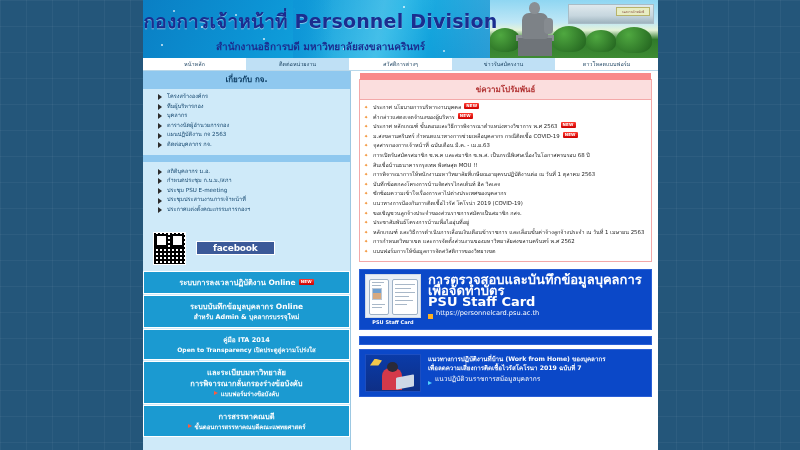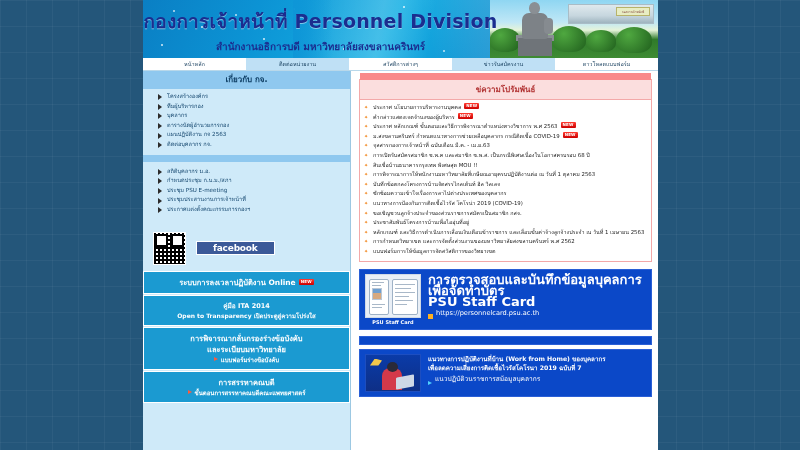--- a/index.html
+++ b/index.html
@@ -479,29 +479,33 @@
         <div class="qr"></div>
         <div class="fb-badge">facebook</div>
       </div>
 
       <div class="promo">
         <div class="l1">
           <span>ระบบการลงเวลาปฏิบัติงาน Online</span><span class="newtag">NEW</span>
         </div>
       </div>
 
+      <div class="promo">
+        <div class="l1">ระบบบันทึกข้อมูลบุคลากร Online</div>
+        <div class="l2">สำหรับ Admin &amp; บุคลากรบรรจุใหม่</div>
+      </div>
 
       <div class="promo">
         <div class="l2">คู่มือ ITA 2014</div>
         <div class="l3">Open to Transparency เปิดประตูสู่ความโปร่งใส</div>
       </div>
 
       <div class="promo">
+        <div class="l1">และระเบียบมหาวิทยาลัย</div>
         <div class="l1">การพิจารณากลั่นกรองร่างข้อบังคับ</div>
-        <div class="l1">และระเบียบมหาวิทยาลัย</div>
         <div class="promo-sub">
           <span class="ar"></span>
           <span>แบบฟอร์มร่างข้อบังคับ</span>
         </div>
       </div>
 
       <div class="promo">
         <div class="l1">การสรรหาคณบดี</div>
         <div class="promo-sub">
           <span class="ar"></span>

